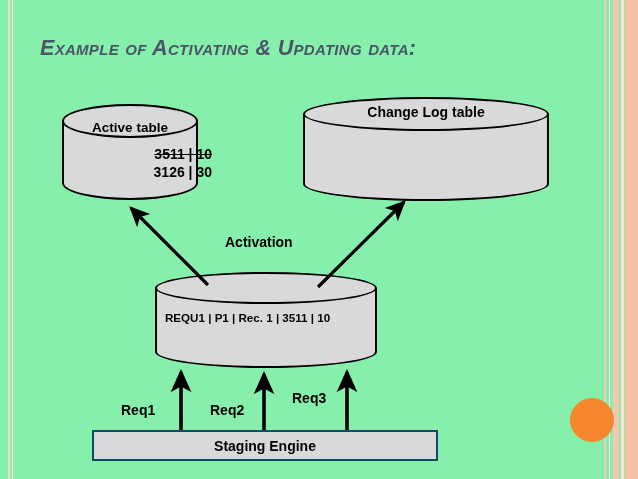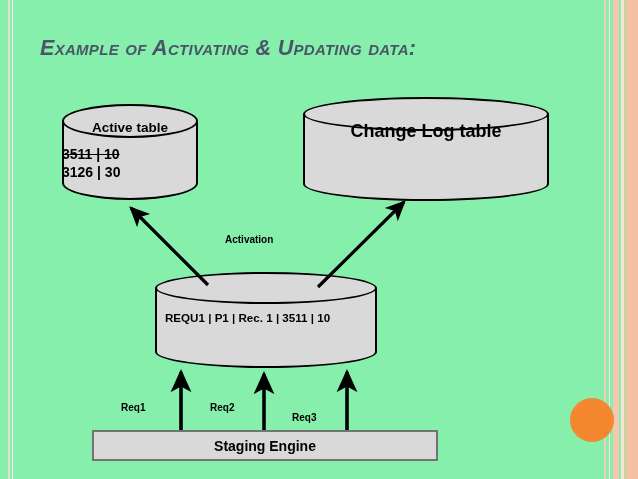--- a/index.html
+++ b/index.html
@@ -97,67 +97,67 @@
   }
   .cyl .rows div { line-height: 1.32; }
   .struck { text-decoration: line-through; }
 
   
   #active-table { left: 62px; top: 104px; width: 136px; height: 96px; }
   #active-table .top    { top: 0;   height: 34px; }
   #active-table .bottom { top: 62px; height: 34px; }
   #active-table .body   { top: 17px; height: 62px; }
   #active-table .cap-label { top: 8px; font-size: 13.5px; margin-top: 8px; }
-  #active-table .rows   { top: 41px; left: 0; width: 100%; text-align: left; font-size: 14px; }
+  #active-table .rows   { top: 41px; left: 0; width: 100%; text-align: right; font-size: 14px; padding-left: 14px; }
   #active-table .rows .c { display: inline-block; }
 
   
   #changelog-table { left: 303px; top: 97px; width: 246px; height: 104px; }
   #changelog-table .top    { top: 0;   height: 34px; }
   #changelog-table .bottom { top: 70px; height: 34px; }
   #changelog-table .body   { top: 17px; height: 70px; }
-  #changelog-table .cap-label { top: 24px; font-size: 18px; }
+  #changelog-table .cap-label { top: 7px; font-size: 14px; }
   #changelog-table .rows   { top: 40px; left: 14px; font-size: 11.2px; }
 
   
   #newdata-table { left: 155px; top: 272px; width: 222px; height: 96px; }
   #newdata-table .top    { top: 0;   height: 32px; }
   #newdata-table .bottom { top: 64px; height: 32px; }
   #newdata-table .body   { top: 16px; height: 64px; }
   #newdata-table .cap-label { top: 6px; font-size: 13.5px; }
   #newdata-table .rows   { top: 38px; left: 10px; font-size: 11.6px; }
 
   
   #staging-engine {
     position: absolute;
     left: 92px;
     top: 430px;
     width: 346px;
     height: 31px;
     background: #d9d9d9;
-    border: 2px solid #737373;
+    border: 2px solid #0c4a6e;
     box-sizing: border-box;
     display: flex;
     align-items: center;
     justify-content: center;
     font-size: 14px;
     color: #000;
   }
 
   
   .diagram-label {
     position: absolute;
     color: #000;
-    font-size: 10px;
+    font-size: 14px;
     white-space: nowrap;
   }
   #label-activation { left: 225px; top: 234px; }
   #label-req1 { left: 121px; top: 402px; }
   #label-req2 { left: 210px; top: 402px; }
-  #label-req3 { left: 292px; top: 412px; }
+  #label-req3 { left: 292px; top: 390px; }
 
   
   #arrows {
     position: absolute;
     left: 0;
     top: 0;
     width: 638px;
     height: 479px;
     z-index: 5;
     pointer-events: none;

